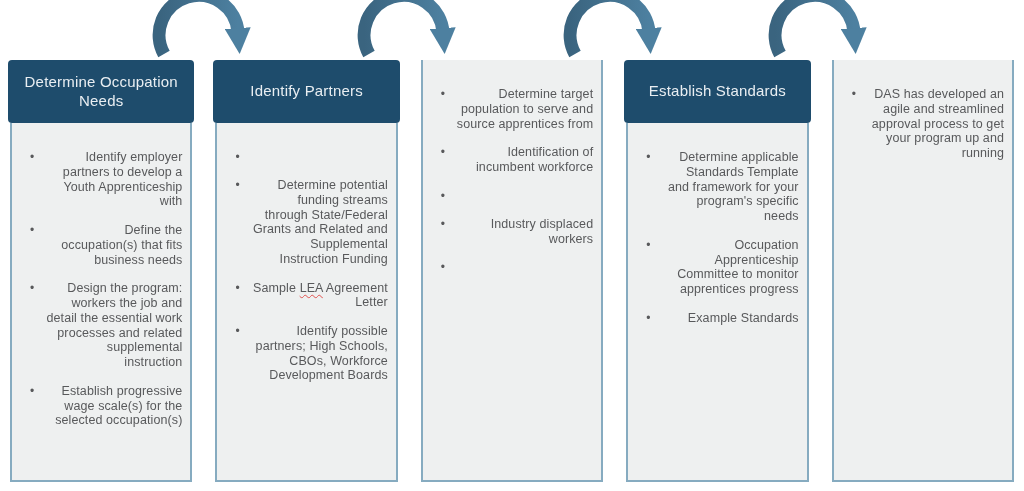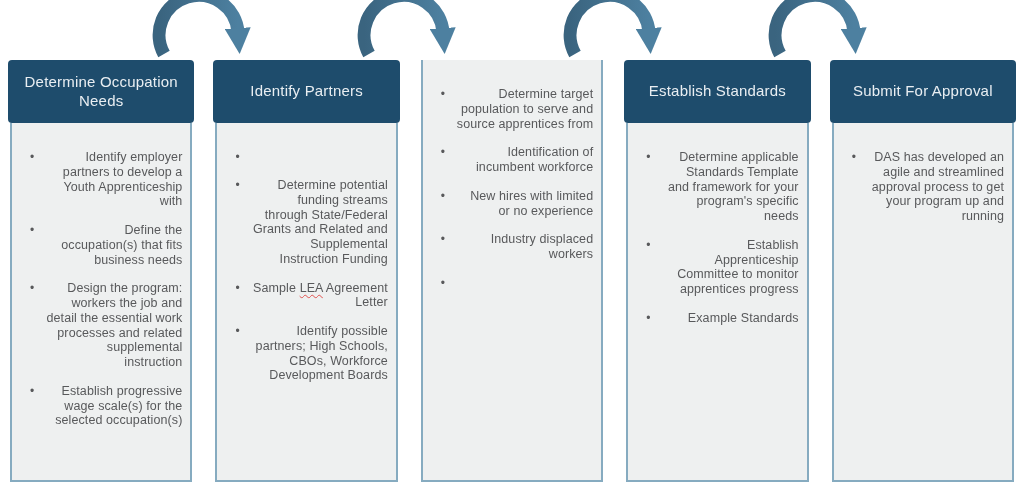--- a/index.html
+++ b/index.html
@@ -160,52 +160,50 @@
           <div class="bullet">
             <span class="dot">•</span>
             <span class="btext">Determine target population to serve and source apprentices from</span>
           </div>
           <div class="bullet">
             <span class="dot">•</span>
             <span class="btext">Identification of incumbent workforce</span>
           </div>
           <div class="bullet">
             <span class="dot">•</span>
-            <span class="btext">New hires with limited or no experience</span>
           </div>
           <div class="bullet">
             <span class="dot">•</span>
             <span class="btext">Industry displaced workers</span>
           </div>
           <div class="bullet">
             <span class="dot">•</span>
           </div>
         </div>
     </div>
 
     <div class="column">
       <div class="col-header">Establish Standards</div>
       <div class="col-body">
           <div class="bullet">
             <span class="dot">•</span>
             <span class="btext">Determine applicable Standards Template and framework for your program's specific needs</span>
           </div>
           <div class="bullet">
             <span class="dot">•</span>
-            <span class="btext">Establish Apprenticeship Committee to monitor apprentices progress</span>
+            <span class="btext">Occupation Apprenticeship Committee to monitor apprentices progress</span>
           </div>
           <div class="bullet">
             <span class="dot">•</span>
             <span class="btext">Example Standards</span>
           </div>
         </div>
     </div>
 
     <div class="column">
-      <div class="col-header">Submit For Approval</div>
       <div class="col-body">
           <div class="bullet">
             <span class="dot">•</span>
             <span class="btext">DAS has developed an agile and streamlined approval process to get your program up and running</span>
           </div>
         </div>
     </div>
   </div>
 
 </div>

